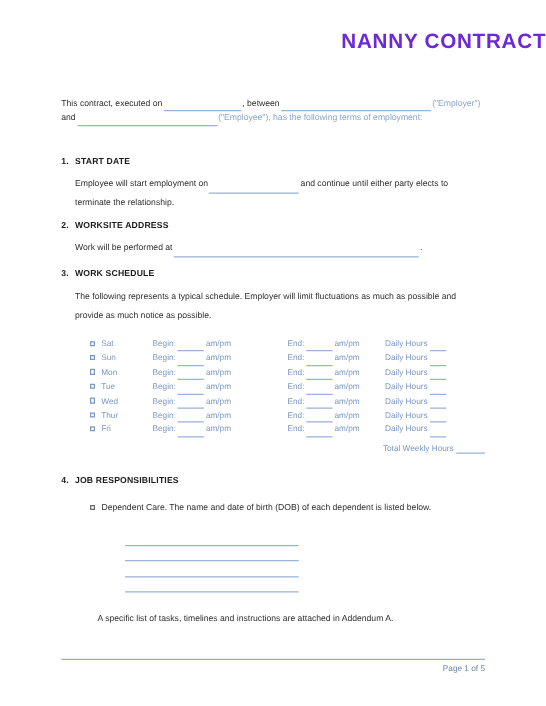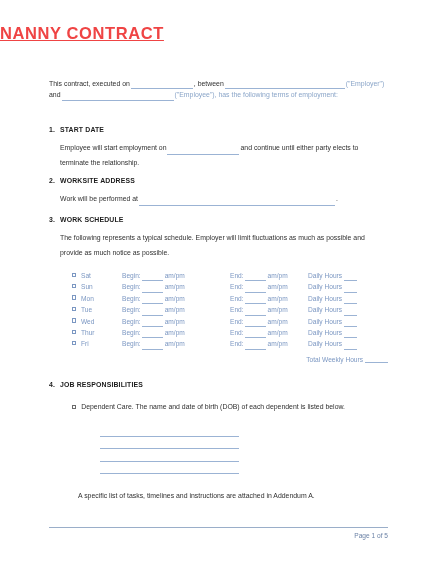--- a/index.html
+++ b/index.html
@@ -22,26 +22,25 @@
     background: #ffffff;
     padding: 0;
   }
 
   
   .doc-title {
     position: absolute;
     top: 24px;
     left: 0;
     width: 437px;
-    text-align: left;
+    text-align: right;
     font-size: 16.5px;
     font-weight: bold;
     letter-spacing: 0.6px;
-    color: #ef4444;
-    text-decoration: underline;
+    color: #6d28d9;
   }
 
   
   .content {
     position: absolute;
     top: 78px;
     left: 49px;
     width: 339px;
     font-size: 6.9px;
     line-height: 11.5px;

